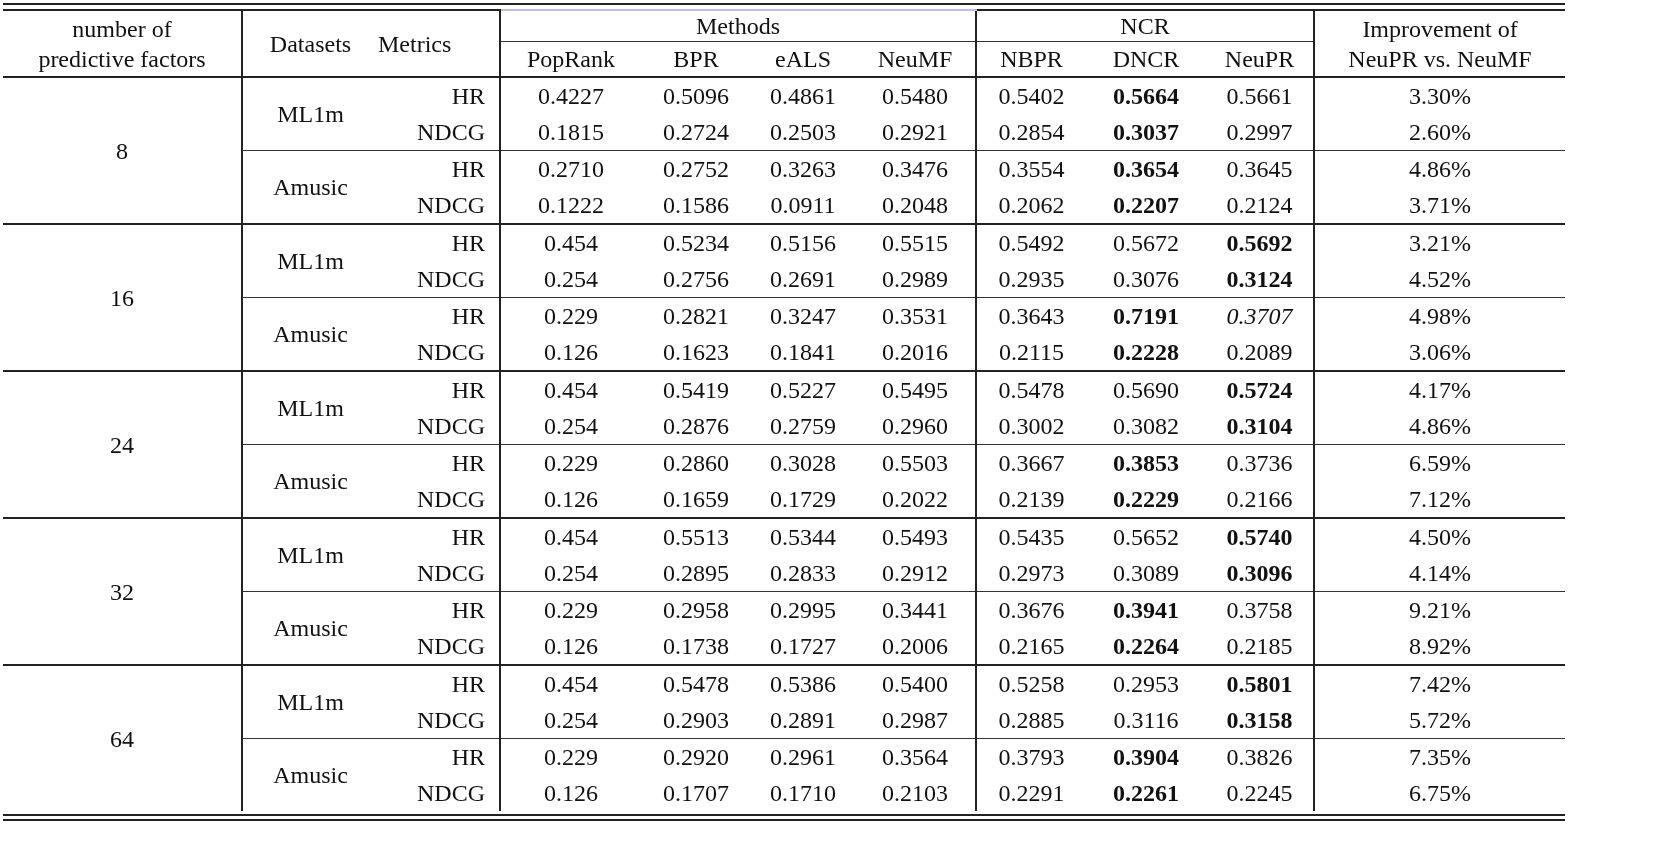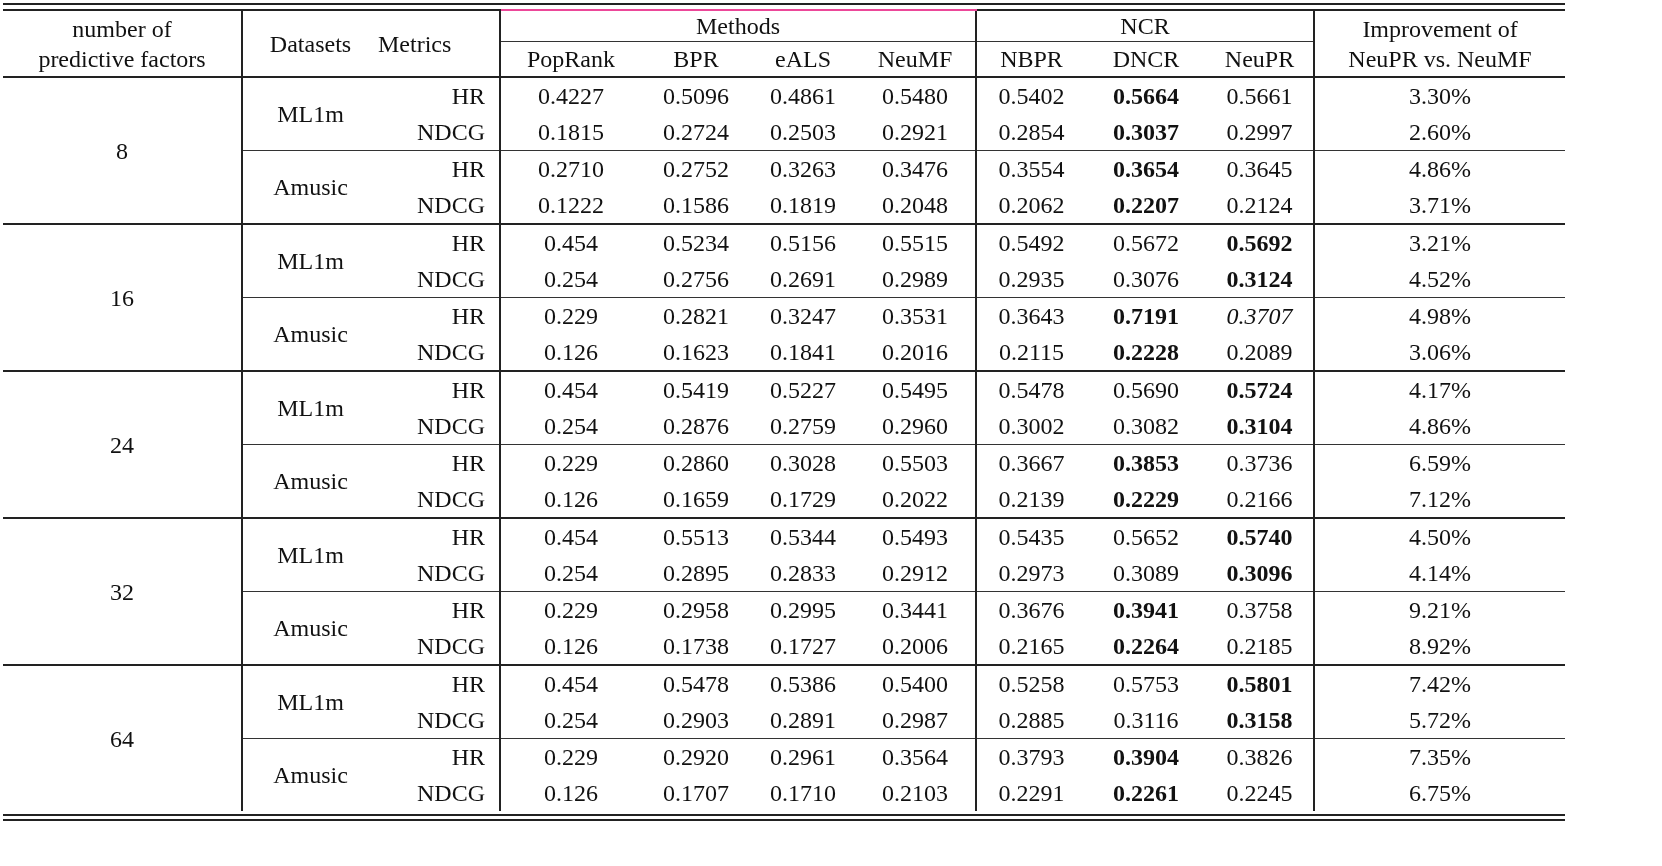--- a/index.html
+++ b/index.html
@@ -44,21 +44,21 @@
       <col style="width:251px">
     </colgroup>
     <thead>
       <tr class="bt">
         <th rowspan="2" class="bb" style="border-top:2px solid #222;">
           <div>number of</div>
           <div>predictive factors</div>
         </th>
         <th rowspan="2" class="bl bb" style="border-top:2px solid #222; text-align:center;">Datasets</th>
         <th rowspan="2" class="bb" style="border-top:2px solid #222; text-align:left;">Metrics</th>
-        <th colspan="4" class="bl thin-b" style="border-top:2px solid #ec4899;">Methods</th>
+        <th colspan="4" class="bl thin-b" style="border-top:2px solid #c4b5fd;">Methods</th>
         <th colspan="3" class="bl thin-b" style="border-top:2px solid #222;">NCR</th>
         <th rowspan="2" class="bl bb" style="border-top:2px solid #222;">
           <div>Improvement of</div>
           <div>NeuPR vs. NeuMF</div>
         </th>
       </tr>
       <tr>
         <th class="bl bb hdr2">PopRank</th>
         <th class="bb hdr2">BPR</th>
         <th class="bb hdr2">eALS</th>
@@ -102,21 +102,21 @@
           <td style="border-top: 1.5px solid rgb(51, 51, 51);">0.3476</td>
           <td class="bl" style="border-top: 1.5px solid rgb(51, 51, 51);">0.3554</td>
           <td style="border-top: 1.5px solid rgb(51, 51, 51);"><b class="best">0.3654</b></td>
           <td style="border-top: 1.5px solid rgb(51, 51, 51);">0.3645</td>
           <td class="bl" style="border-top: 1.5px solid rgb(51, 51, 51);">4.86%</td>
         </tr>
         <tr>
           <td class="metric" style="border-top: none;">NDCG</td>
           <td class="bl" style="border-top: none;">0.1222</td>
           <td style="border-top: none;">0.1586</td>
-          <td style="border-top: none;">0.1819</td>
+          <td style="border-top: none;">0.0911</td>
           <td style="border-top: none;">0.2048</td>
           <td class="bl" style="border-top: none;">0.2062</td>
           <td style="border-top: none;"><b class="best">0.2207</b></td>
           <td style="border-top: none;">0.2124</td>
           <td class="bl" style="border-top: none;">3.71%</td>
         </tr>
         <tr>
           <td rowspan="4" style="border-top: 2px solid rgb(34, 34, 34);">16</td>
           <td rowspan="2" class="bl ds" style="border-top: 2px solid rgb(34, 34, 34);">ML1m</td>
           <td class="metric" style="border-top: 2px solid rgb(34, 34, 34);">HR</td>
@@ -259,21 +259,21 @@
         </tr>
         <tr>
           <td rowspan="4" style="border-top: 2px solid rgb(34, 34, 34);">64</td>
           <td rowspan="2" class="bl ds" style="border-top: 2px solid rgb(34, 34, 34);">ML1m</td>
           <td class="metric" style="border-top: 2px solid rgb(34, 34, 34);">HR</td>
           <td class="bl" style="border-top: 2px solid rgb(34, 34, 34);">0.454</td>
           <td style="border-top: 2px solid rgb(34, 34, 34);">0.5478</td>
           <td style="border-top: 2px solid rgb(34, 34, 34);">0.5386</td>
           <td style="border-top: 2px solid rgb(34, 34, 34);">0.5400</td>
           <td class="bl" style="border-top: 2px solid rgb(34, 34, 34);">0.5258</td>
-          <td style="border-top: 2px solid rgb(34, 34, 34);">0.5753</td>
+          <td style="border-top: 2px solid rgb(34, 34, 34);">0.2953</td>
           <td style="border-top: 2px solid rgb(34, 34, 34);"><b class="best">0.5801</b></td>
           <td class="bl" style="border-top: 2px solid rgb(34, 34, 34);">7.42%</td>
         </tr>
         <tr>
           <td class="metric" style="border-top: none;">NDCG</td>
           <td class="bl" style="border-top: none;">0.254</td>
           <td style="border-top: none;">0.2903</td>
           <td style="border-top: none;">0.2891</td>
           <td style="border-top: none;">0.2987</td>
           <td class="bl" style="border-top: none;">0.2885</td>

